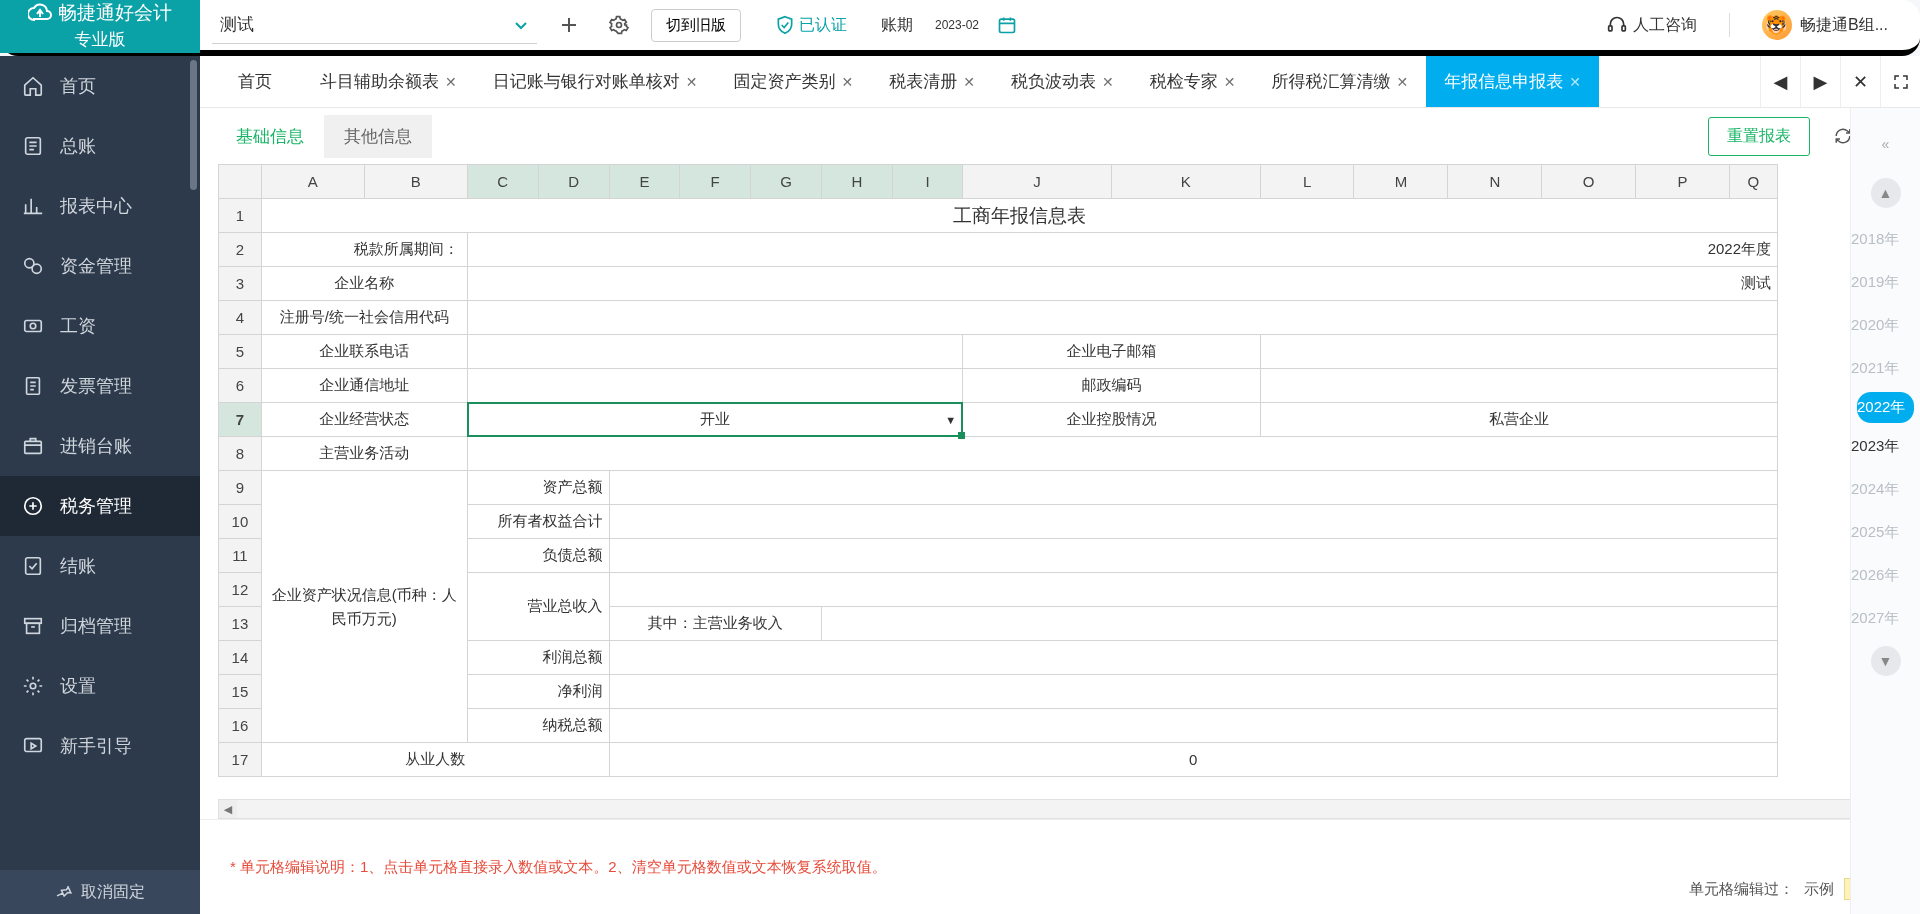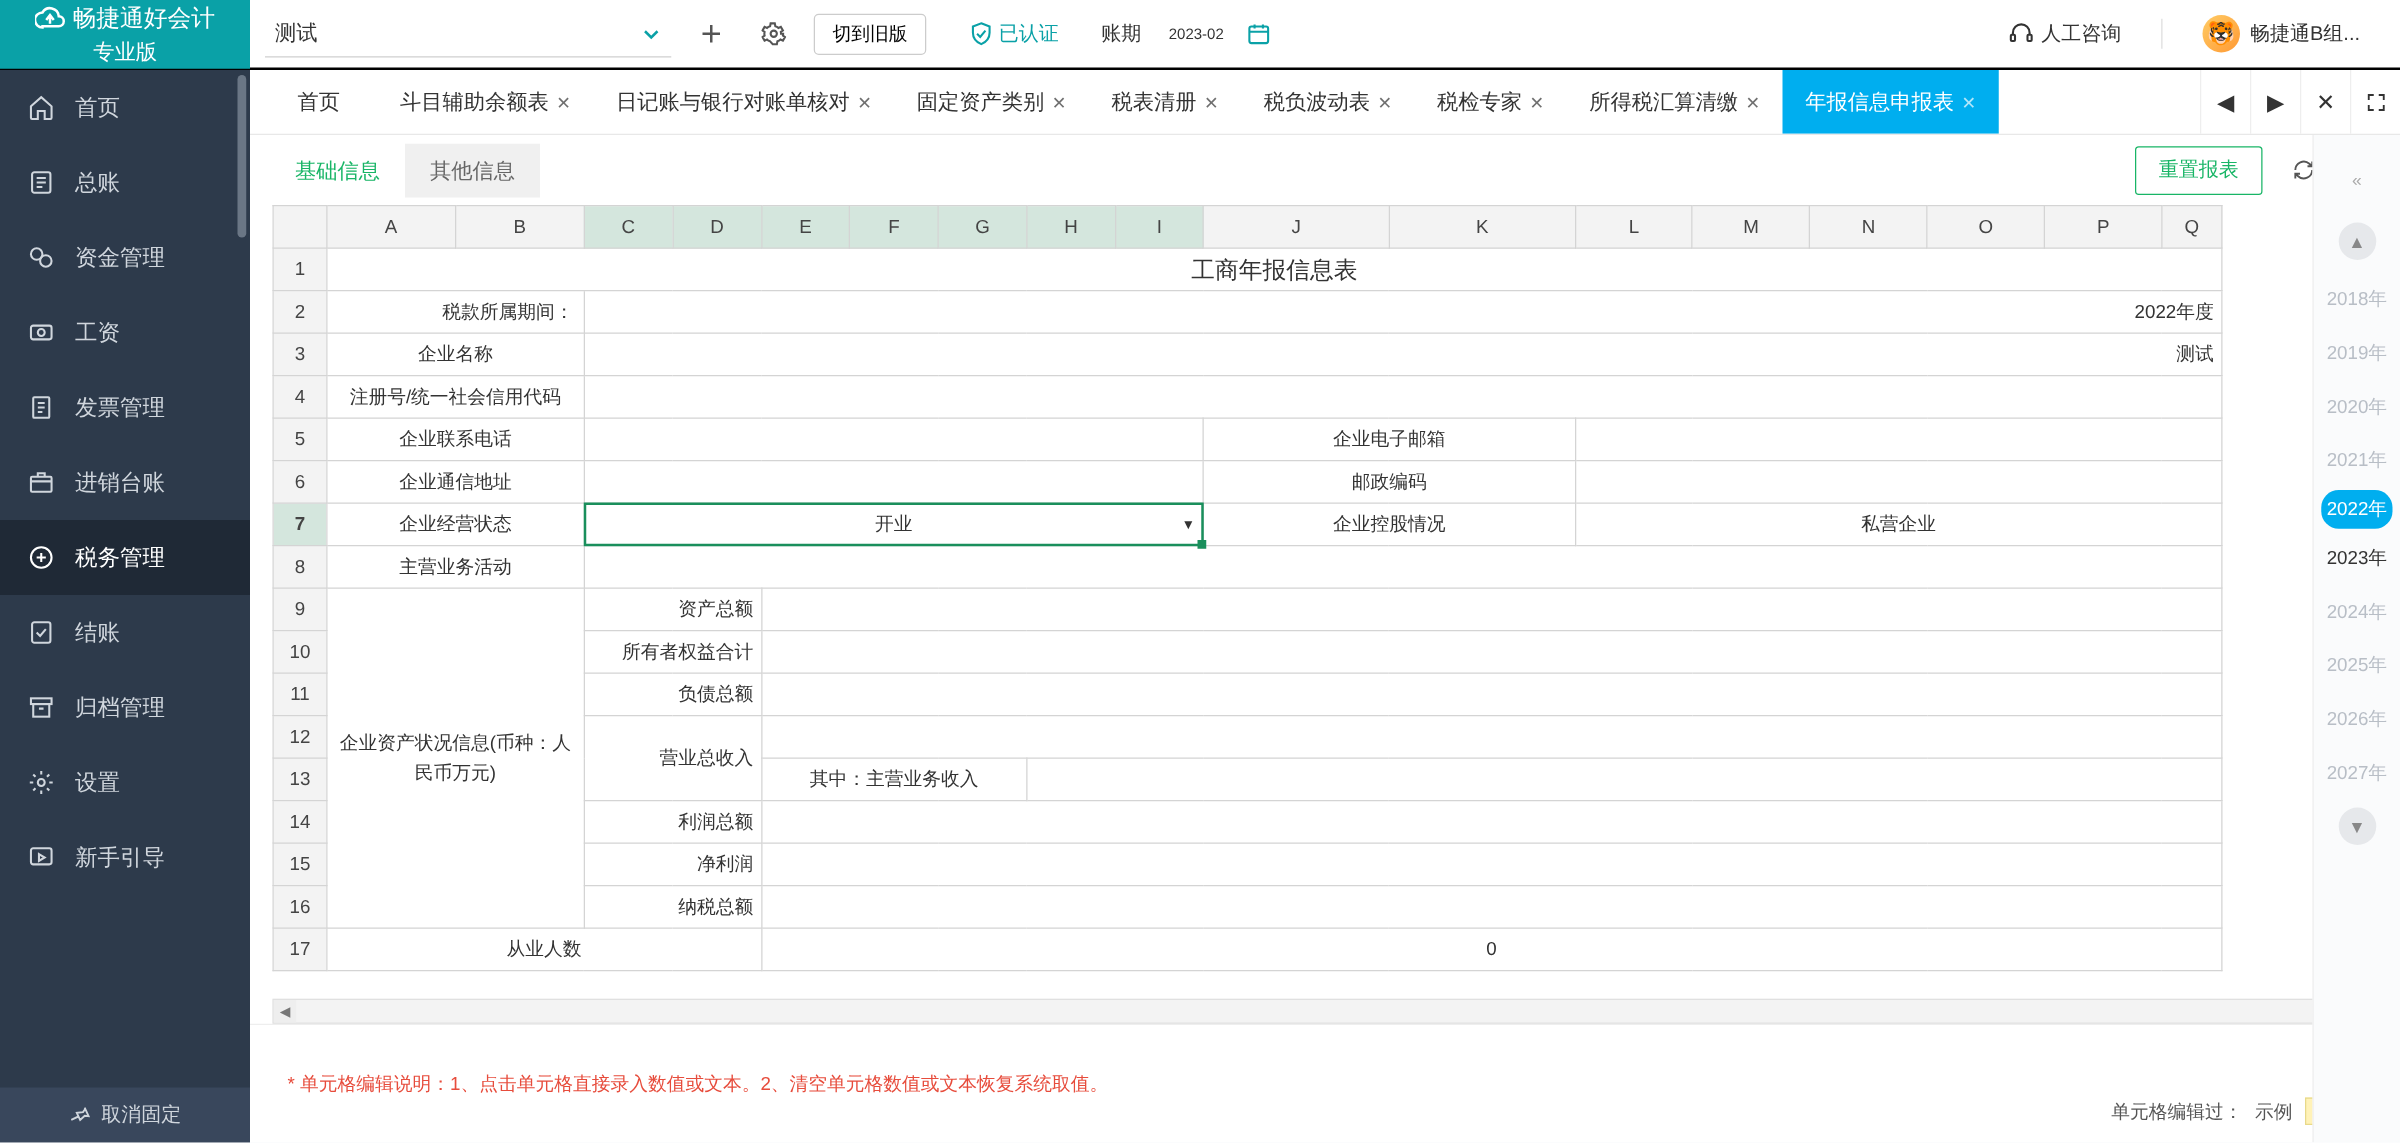--- a/index.html
+++ b/index.html
@@ -1,19 +1,19 @@
 <!DOCTYPE html>
 <html><head>
 <meta charset="utf-8">
 <style>
 * { box-sizing: border-box; margin: 0; padding: 0; font-family: "Microsoft YaHei", Arial, sans-serif; }
 body { background: #f5f7fa; overflow: hidden; width: 1920px; height: 914px; }
 
 
-.topbar { height: 56px; background: #fff; display: flex; align-items: center; padding: 0 0 0 0; border-bottom: 2px solid #000000; }
+.topbar { height: 56px; background: #fff; display: flex; align-items: center; padding: 0 0 0 0; border-bottom: 6px solid #000000; border-radius: 18px; }
 .logo-area { width: 200px; height: 56px; background: #0aa1a7; color: #fff; display: flex; flex-direction: column; align-items: center; justify-content: center; }
 .logo-main { display: flex; align-items: center; gap: 6px; font-size: 19px; font-weight: 500; }
 .logo-sub { font-size: 17px; margin-top: 2px; }
 .top-controls { flex: 1; display: flex; align-items: center; padding: 0 12px; gap: 14px; }
 .company-select { width: 325px; height: 38px; border: none; border-bottom: 1px solid #d0d0d0; display: flex; align-items: center; justify-content: space-between; padding: 0 8px; color: #333; font-size: 17px; cursor: pointer; }
 .icon-btn { width: 36px; height: 36px; display: flex; align-items: center; justify-content: center; cursor: pointer; color: #555; border-radius: 4px; }
 .old-ver-btn { padding: 6px 14px; border: 1px solid #ccc; border-radius: 4px; font-size: 15px; cursor: pointer; background: #fff; }
 .verified { color: #0aa1a7; font-size: 16px; display: flex; align-items: center; gap: 4px; margin-left: 20px; }
 .period-label { font-size: 16px; color: #333; margin-left: 20px; }
 .period-value { font-size: 12px; color: #333; margin-left: 8px; }
@@ -78,21 +78,21 @@
 
 .footer-note { padding: 14px 30px; display: flex; align-items: center; font-size: 15px; border-top: 1px solid #eee; }
 .footer-note .warn { color: #e74c3c; }
 .footer-note .right { margin-left: auto; display: flex; align-items: center; gap: 10px; color: #555; margin-top: 44px; }
 .example-chip { width: 46px; height: 22px; background: #fff2b8; border: 1px solid #e8d98a; }
 
 
 .year-rail { position: absolute; right: 0; top: 52px; bottom: 0; width: 70px; background: #fafbfc; border-left: 1px solid #eee; display: flex; flex-direction: column; align-items: center; padding: 6px 0; gap: 0; z-index: 5; }
 .year-rail .rail-arrow { width: 30px; height: 30px; background: #e6e8eb; border-radius: 50%; display: flex; align-items: center; justify-content: center; color: #888; cursor: pointer; margin: 4px 0 10px; font-size: 14px; }
 .year-rail .rail-expand { width: 24px; height: 60px; display:flex;align-items:center;justify-content:center;color:#aaa;font-size:14px;cursor:pointer;}
-.year-item { font-size: 15px; padding: 12px 0; width: 100%; text-align: center; cursor: pointer; }
+.year-item { font-size: 15px; padding: 12px 0; width: 100%; text-align: left; cursor: pointer; }
 .year-item.dim { color: #b8bec6; }
 .year-item.active { background: #00aeef; color: #fff; border-radius: 14px; margin: 2px 6px; width: calc(100% - 12px); padding: 6px 0; }
 .year-item.near { color: #333; }
 
 svg { display: block; }
 </style>
 </head>
 <body>
 
 <div class="topbar">
@@ -169,20 +169,28 @@
           <span>首页</span>
         </div>
         <div class="nav-item">
           <span class="nav-icon">
             <svg width="22" height="22" viewBox="0 0 24 24" fill="none" stroke="currentColor" stroke-width="1.8">
               <rect x="4" y="3" width="16" height="18" rx="2"></rect>
               <path d="M8 8h8M8 12h8M8 16h5"></path>
             </svg>
           </span>
           <span>总账</span>
+        </div>
+        <div class="nav-item">
+          <span class="nav-icon">
+            <svg width="22" height="22" viewBox="0 0 24 24" fill="none" stroke="currentColor" stroke-width="1.8">
+              <path d="M4 20V10M10 20V4M16 20v-7M22 20H2"></path>
+            </svg>
+          </span>
+          <span>报表中心</span>
         </div>
         <div class="nav-item">
           <span class="nav-icon">
             <svg width="22" height="22" viewBox="0 0 24 24" fill="none" stroke="currentColor" stroke-width="1.8">
               <circle cx="8" cy="9" r="5"></circle>
               <circle cx="16" cy="15" r="5"></circle>
             </svg>
           </span>
           <span>资金管理</span>
         </div>

